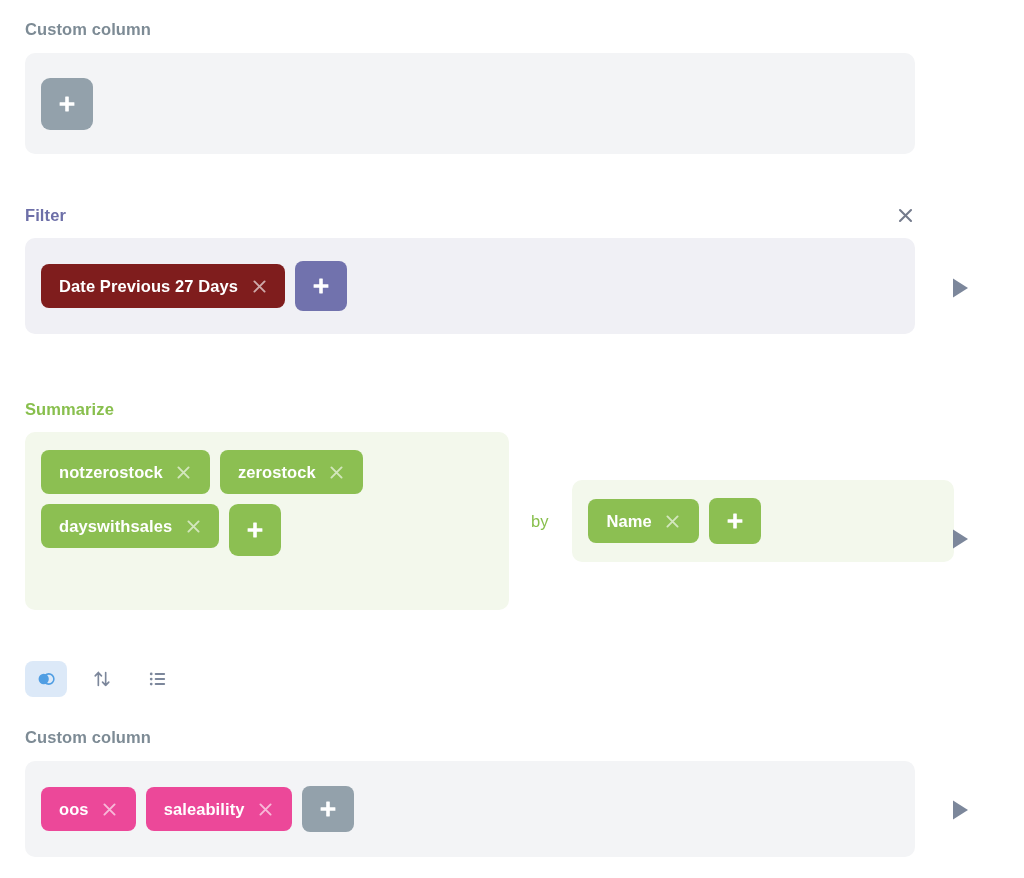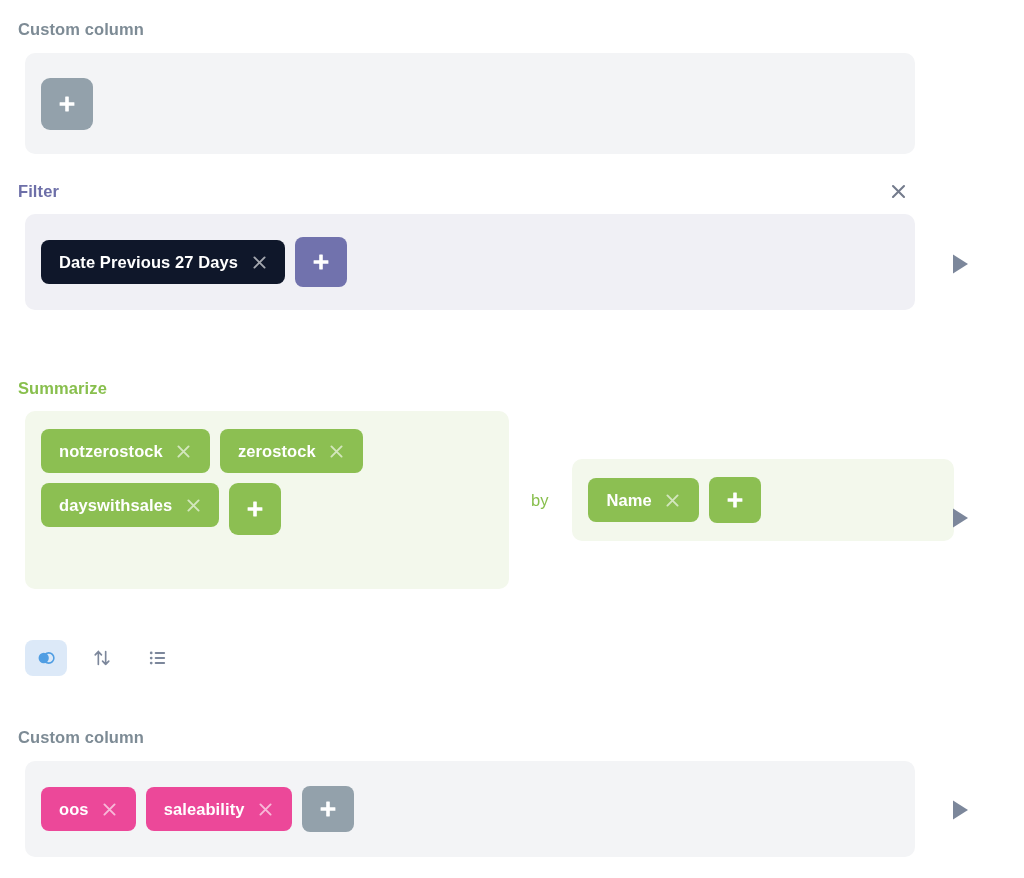--- a/index.html
+++ b/index.html
@@ -25,21 +25,21 @@
   .section {
     position: absolute;
     left: 0;
     width: 1024px;
   }
   .section-head {
     display: flex;
     align-items: center;
     justify-content: space-between;
     width: 890px;
-    margin-left: 18px;
+    margin-left: 25px;
     height: 22px;
   }
   .section-title {
     font-size: 16.5px;
     font-weight: bold;
     letter-spacing: 0.1px;
     line-height: 22px;
   }
   .title-grey   { color: #7d8b95; }
   .title-purple { color: #6d6fa8; }
@@ -79,21 +79,21 @@
     border-radius: 8px;
     color: #ffffff;
     font-size: 16.5px;
     font-weight: bold;
     letter-spacing: 0.1px;
     white-space: nowrap;
     cursor: pointer;
     user-select: none;
   }
   .chip-grey   { background: #ec4899; }
-  .chip-purple { background: #0f172a; }
+  .chip-purple { background: #7f1d1d; }
   .chip-green  { background: #8cbf52; }
 
   .chip-x {
     display: inline-flex;
     align-items: center;
     justify-content: center;
     width: 16px;
     height: 16px;
     flex: 0 0 auto;
     opacity: .62;
@@ -188,21 +188,21 @@
     <div class="box box-grey" style="margin-top:13px;width:890px;height:101px;align-items:center;">
       <div class="plus-btn plus-sq plus-grey">
         <svg width="20" height="20" viewBox="0 0 20 20">
           <rect x="8.2" y="2.6" width="3.6" height="14.8" rx="0.4" fill="#ffffff"></rect>
           <rect x="2.6" y="8.2" width="14.8" height="3.6" rx="0.4" fill="#ffffff"></rect>
         </svg>
       </div>
     </div>
   </div>
 
-  <div class="section" style="top:180px;text-align:right;">
+  <div class="section" style="top:204px;text-align:right;">
     <div class="section-head">
       <div class="section-title title-purple">Filter</div>
       <div class="close-x">
         <svg width="17" height="17" viewBox="0 0 17 17">
           <path d="M3 3 L14 14 M14 3 L3 14" stroke="#747b8c" stroke-width="2.1" stroke-linecap="round"></path>
         </svg>
       </div>
     </div>
     <div class="box box-purple" style="margin-top:12px;width:890px;height:96px;align-items:center;">
       <div class="chip chip-purple">
@@ -220,21 +220,21 @@
         </svg>
       </div>
     </div>
     <div class="run-btn" style="left:945px;top:69px;">
       <svg width="26" height="26" viewBox="0 0 26 26">
         <path d="M6 3.4 L21 13 L6 22.6 Z" fill="#7c879b"></path>
       </svg>
     </div>
   </div>
 
-  <div class="section" style="top:377px;">
+  <div class="section" style="top:398px;">
     <div class="section-head">
       <div class="section-title title-green">Summarize</div>
     </div>
 
     <div class="summarize-row" style="margin-top:12px;">
 
       <div class="box box-green sum-left">
         <div class="chip chip-green">
           <span>notzerostock</span>
           <span class="chip-x">

